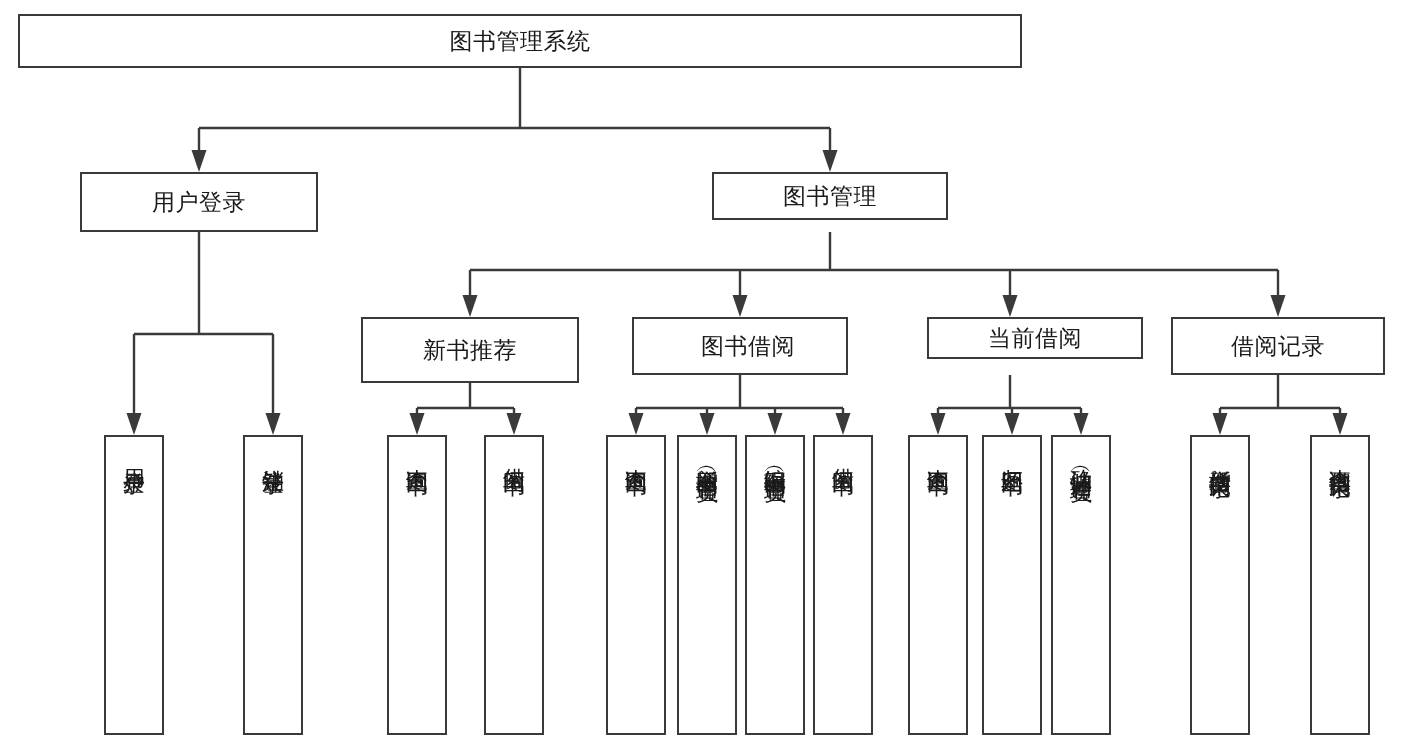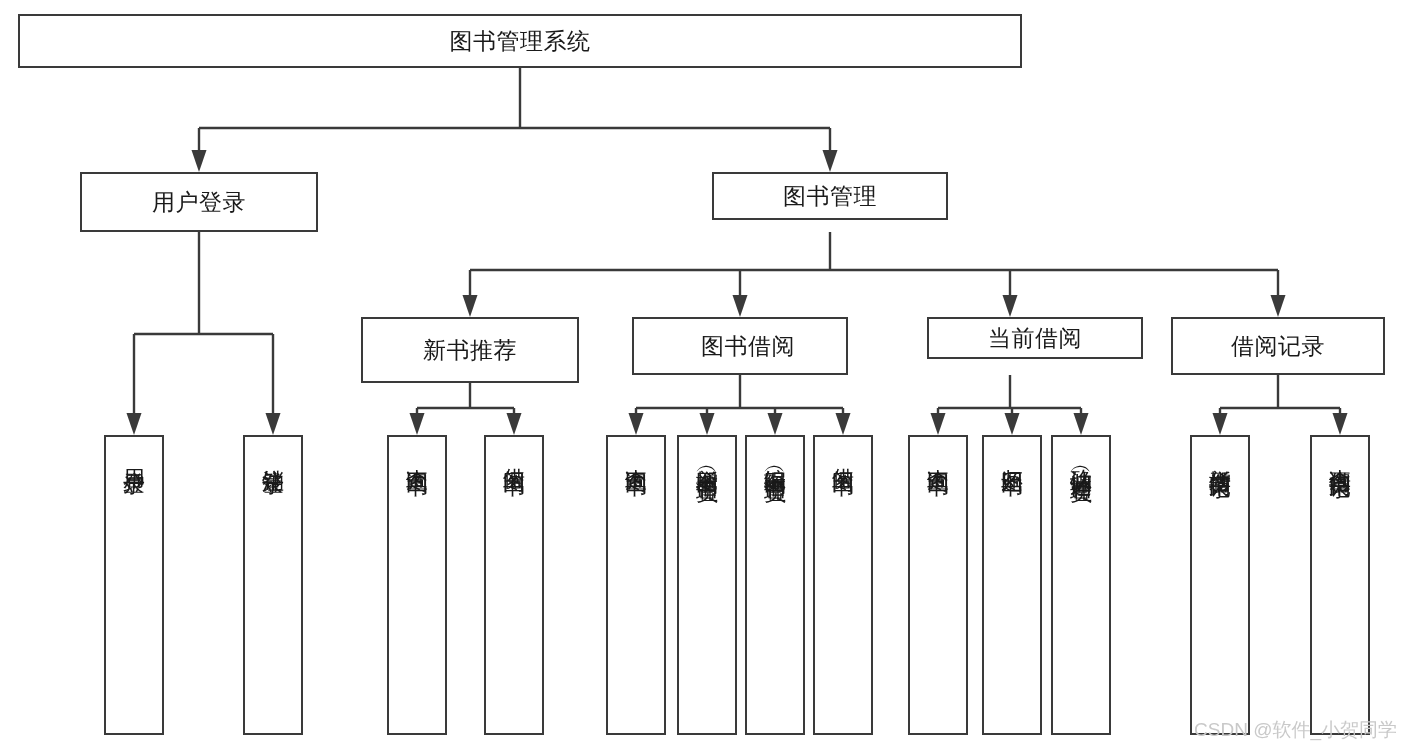--- a/index.html
+++ b/index.html
@@ -201,14 +201,13 @@
         <span class="node-label">确认归还（管理员）</span>
       </div>
       <div class="node vertical" style="left: 1190px; top: 435px; width: 60px; height: 300px;">
         <span class="node-label">新增借阅记录</span>
       </div>
       <div class="node vertical" style="left: 1310px; top: 435px; width: 60px; height: 300px;">
         <span class="node-label">查询借阅记录</span>
       </div>
     </div>
 
-  <div id="watermark">CSDN @软件_小贺同学</div>
 </div>
 
 </body></html>

